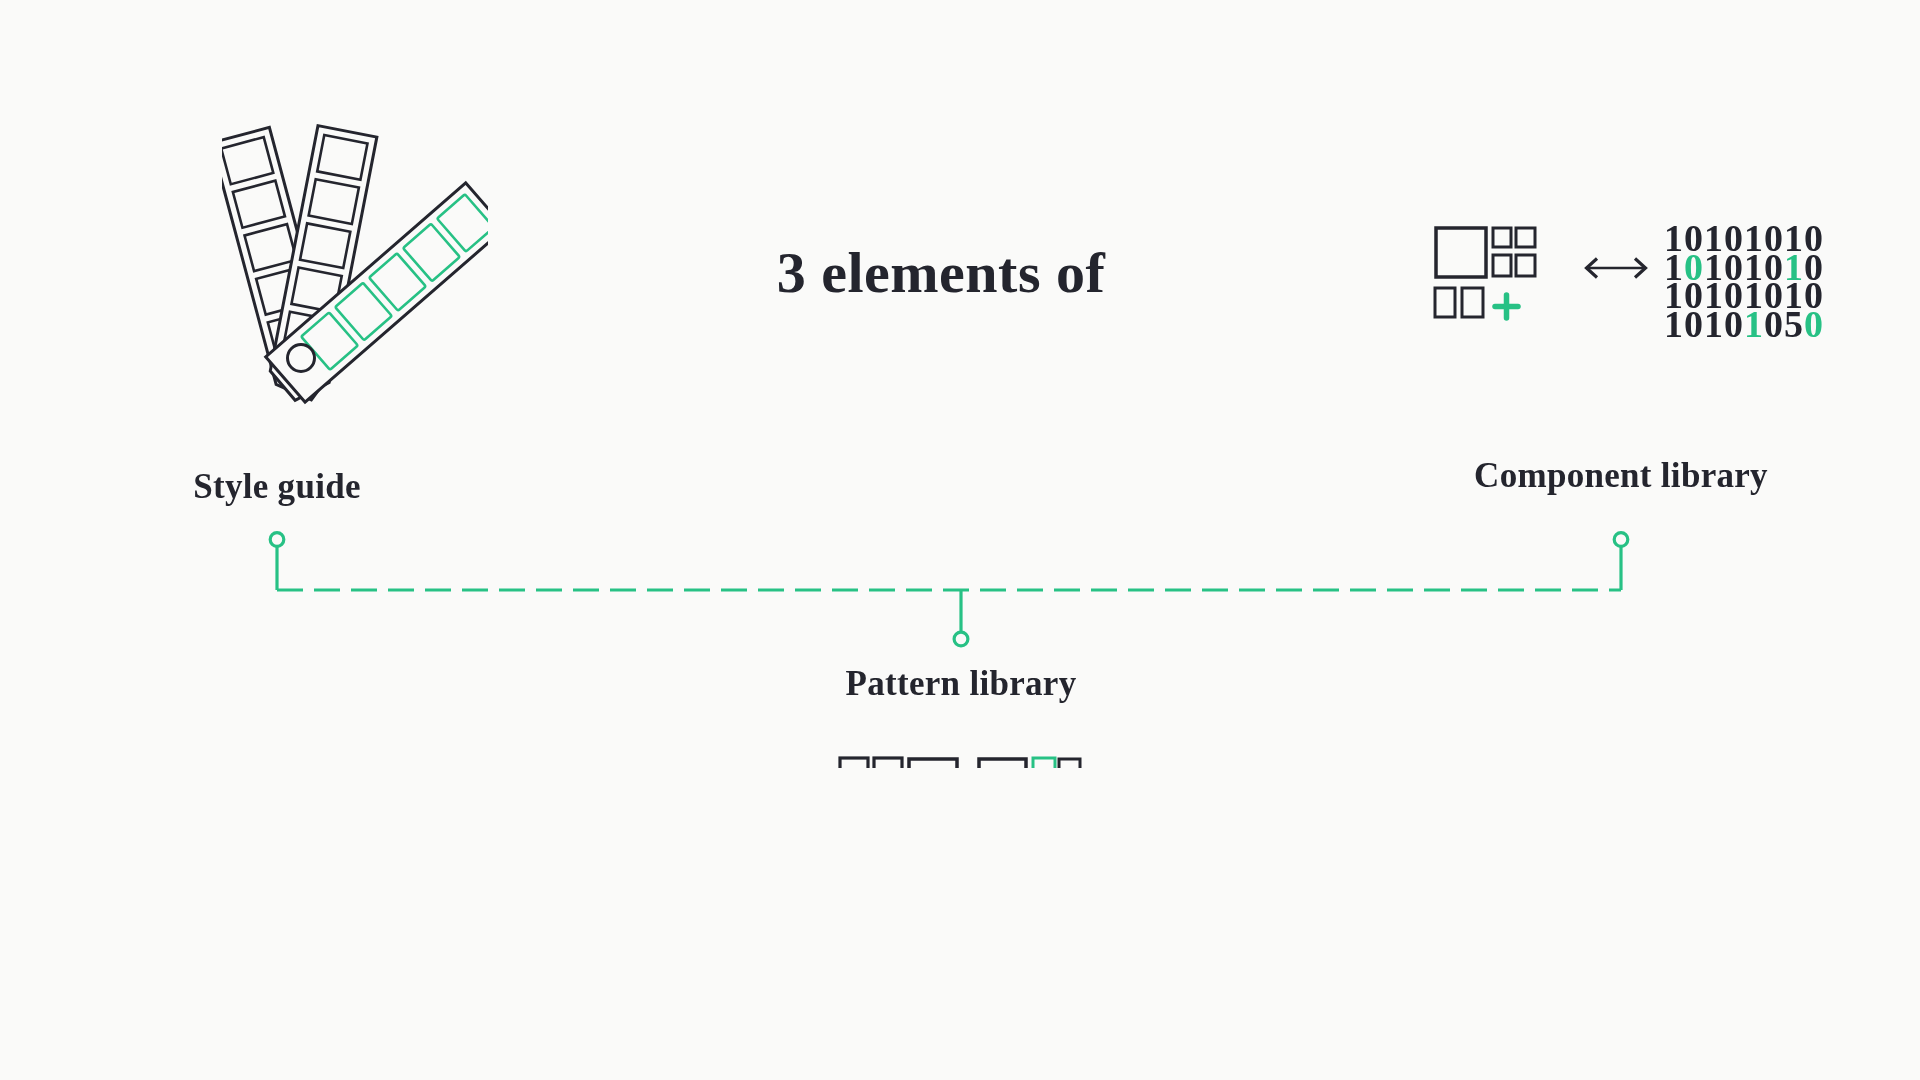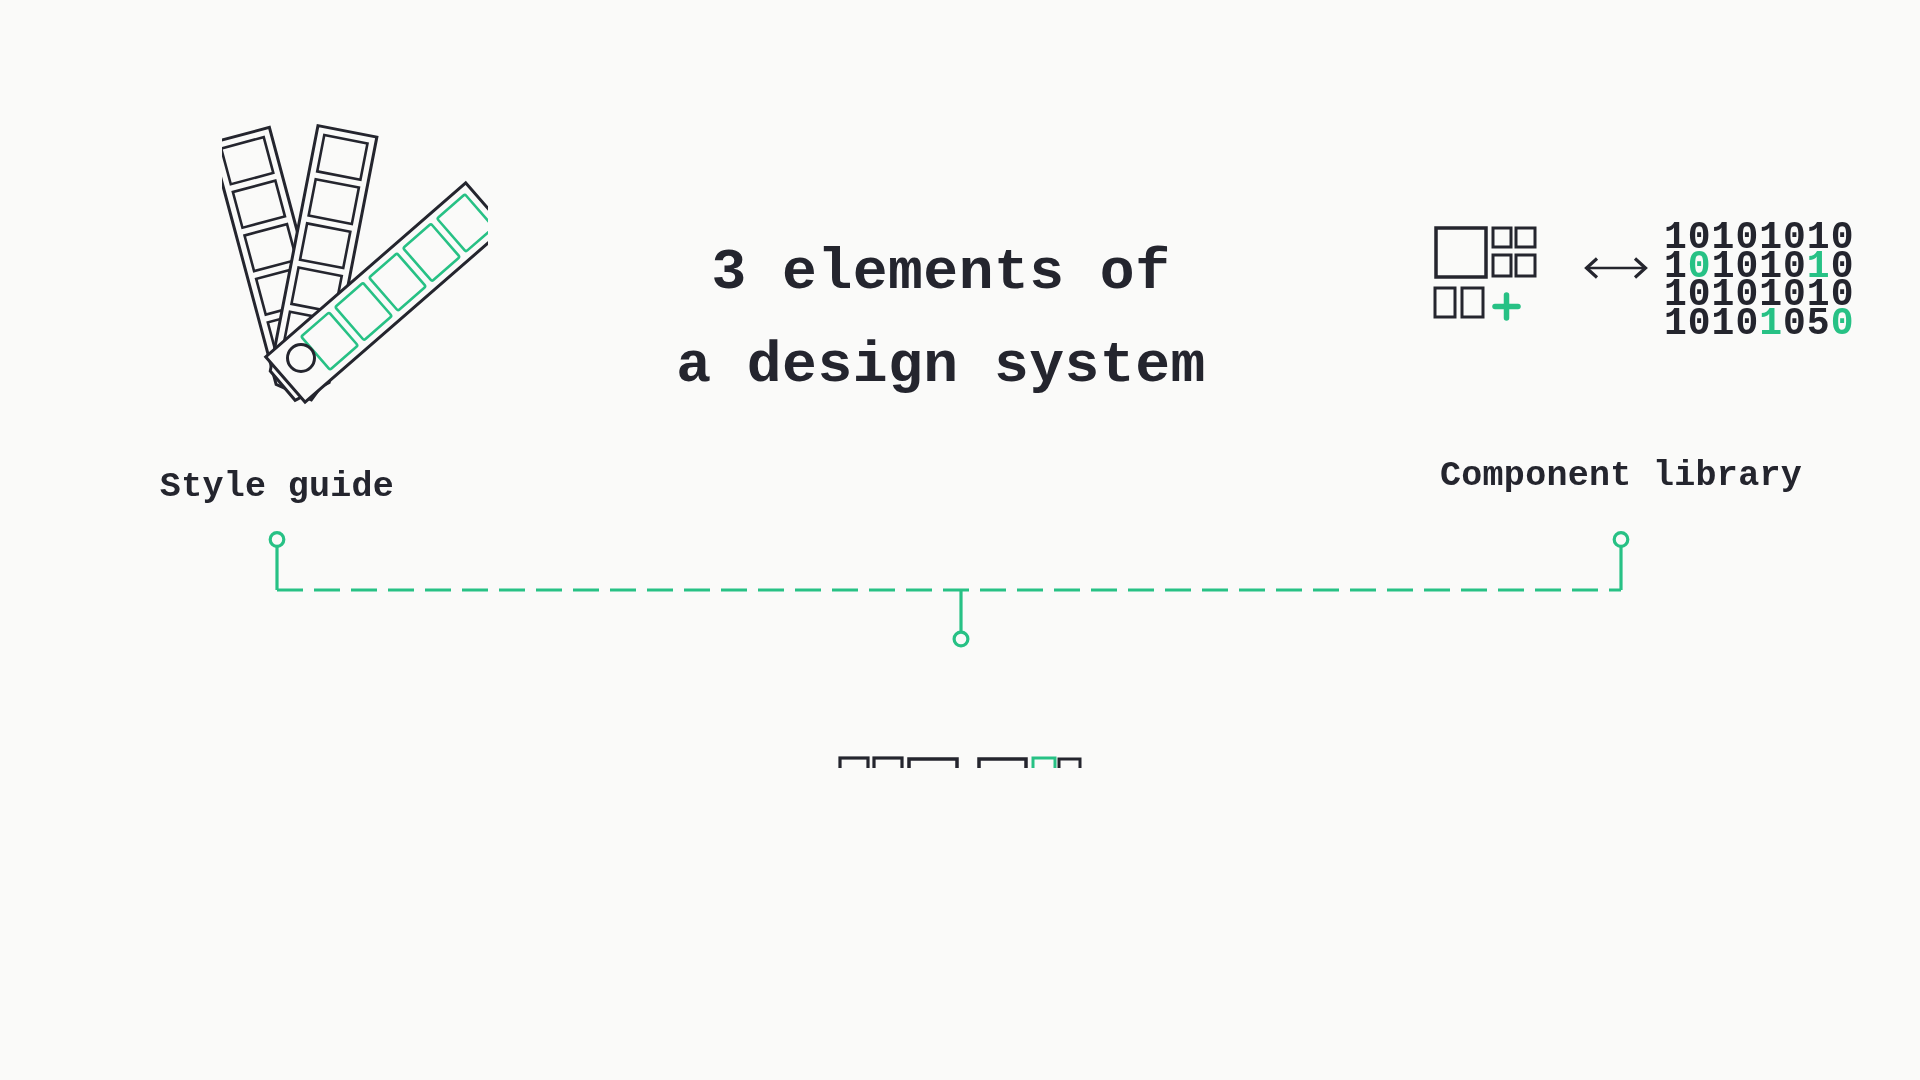--- a/index.html
+++ b/index.html
@@ -6,21 +6,21 @@
     --bg:#FAFAF9;
     --ink:#24252E;
     --accent:#27C185;
   }
   html,body{margin:0;padding:0;background:var(--bg);}
   .canvas{
     position:relative;
     width:1920px;height:768px;
     background:var(--bg);
     overflow:hidden;
-    font-family:Liberation Mono, monospace;
+    font-family:Liberation Serif, serif;
     color:var(--ink);
   }
   .abs{position:absolute;}
   .title{
     top:226px;left:941px;
     transform:translateX(-50%);
     text-align:center;
     font-size:58px;
     line-height:93px;
     font-weight:bold;
@@ -101,21 +101,20 @@
         <rect x="58" y="98" width="44" height="37" rx="2"></rect>
         <rect x="58" y="143" width="44" height="37" rx="2"></rect>
         <rect x="58" y="188" width="44" height="37" rx="2"></rect>
       </g>
     </g>
     <circle cx="79" cy="236" r="13.5" class="stroke-ink" stroke-width="3"></circle>
   </svg>
 
   <div class="abs title">
     <div>3 elements of</div>
-    <div>a design system</div>
   </div>
 
   <svg class="abs" style="left:1430px;top:222px;" width="112" height="100" viewBox="0 0 112 100">
     <g class="stroke-ink">
       <rect x="6" y="6" width="50" height="49" stroke-width="3.5"></rect>
       <rect x="63" y="6" width="18" height="19" stroke-width="3"></rect>
       <rect x="86" y="6" width="19" height="19" stroke-width="3"></rect>
       <rect x="63" y="33" width="18" height="21" stroke-width="3"></rect>
       <rect x="86" y="33" width="19" height="21" stroke-width="3"></rect>
       <rect x="5" y="66" width="20" height="29" stroke-width="3"></rect>
@@ -135,20 +134,21 @@
 
   <div class="abs binary">
       <div><span>10101010</span></div>
       <div><span>1</span><span class="accent">0</span><span>1010</span><span class="accent">1</span><span>0</span></div>
       <div><span>10101010</span></div>
       <div><span>1010</span><span class="accent">1</span><span>05</span><span class="accent">0</span></div>
     </div>
 
   <div class="abs node-label label-style-guide">Style guide</div>
   <div class="abs node-label label-component-library">Component library</div>
+  <div class="abs node-label label-pattern-library">Pattern library</div>
 
   <svg class="abs" style="left:835px;top:753px;" width="250" height="172" viewBox="0 0 250 172">
     <g class="stroke-ink">
       <rect x="5" y="5" width="28" height="28" stroke-width="3.2"></rect>
       <rect x="39" y="5" width="28" height="28" stroke-width="3.2"></rect>
       <rect x="5" y="39" width="28" height="28" stroke-width="3.2"></rect>
       <rect x="39" y="39" width="28" height="28" stroke-width="3.2"></rect>
       <rect x="74" y="6" width="48" height="46" stroke-width="3.5"></rect>
       <rect x="144" y="6" width="47" height="46" stroke-width="3.5"></rect>
       <rect x="224" y="6" width="21" height="21" stroke-width="3"></rect>

